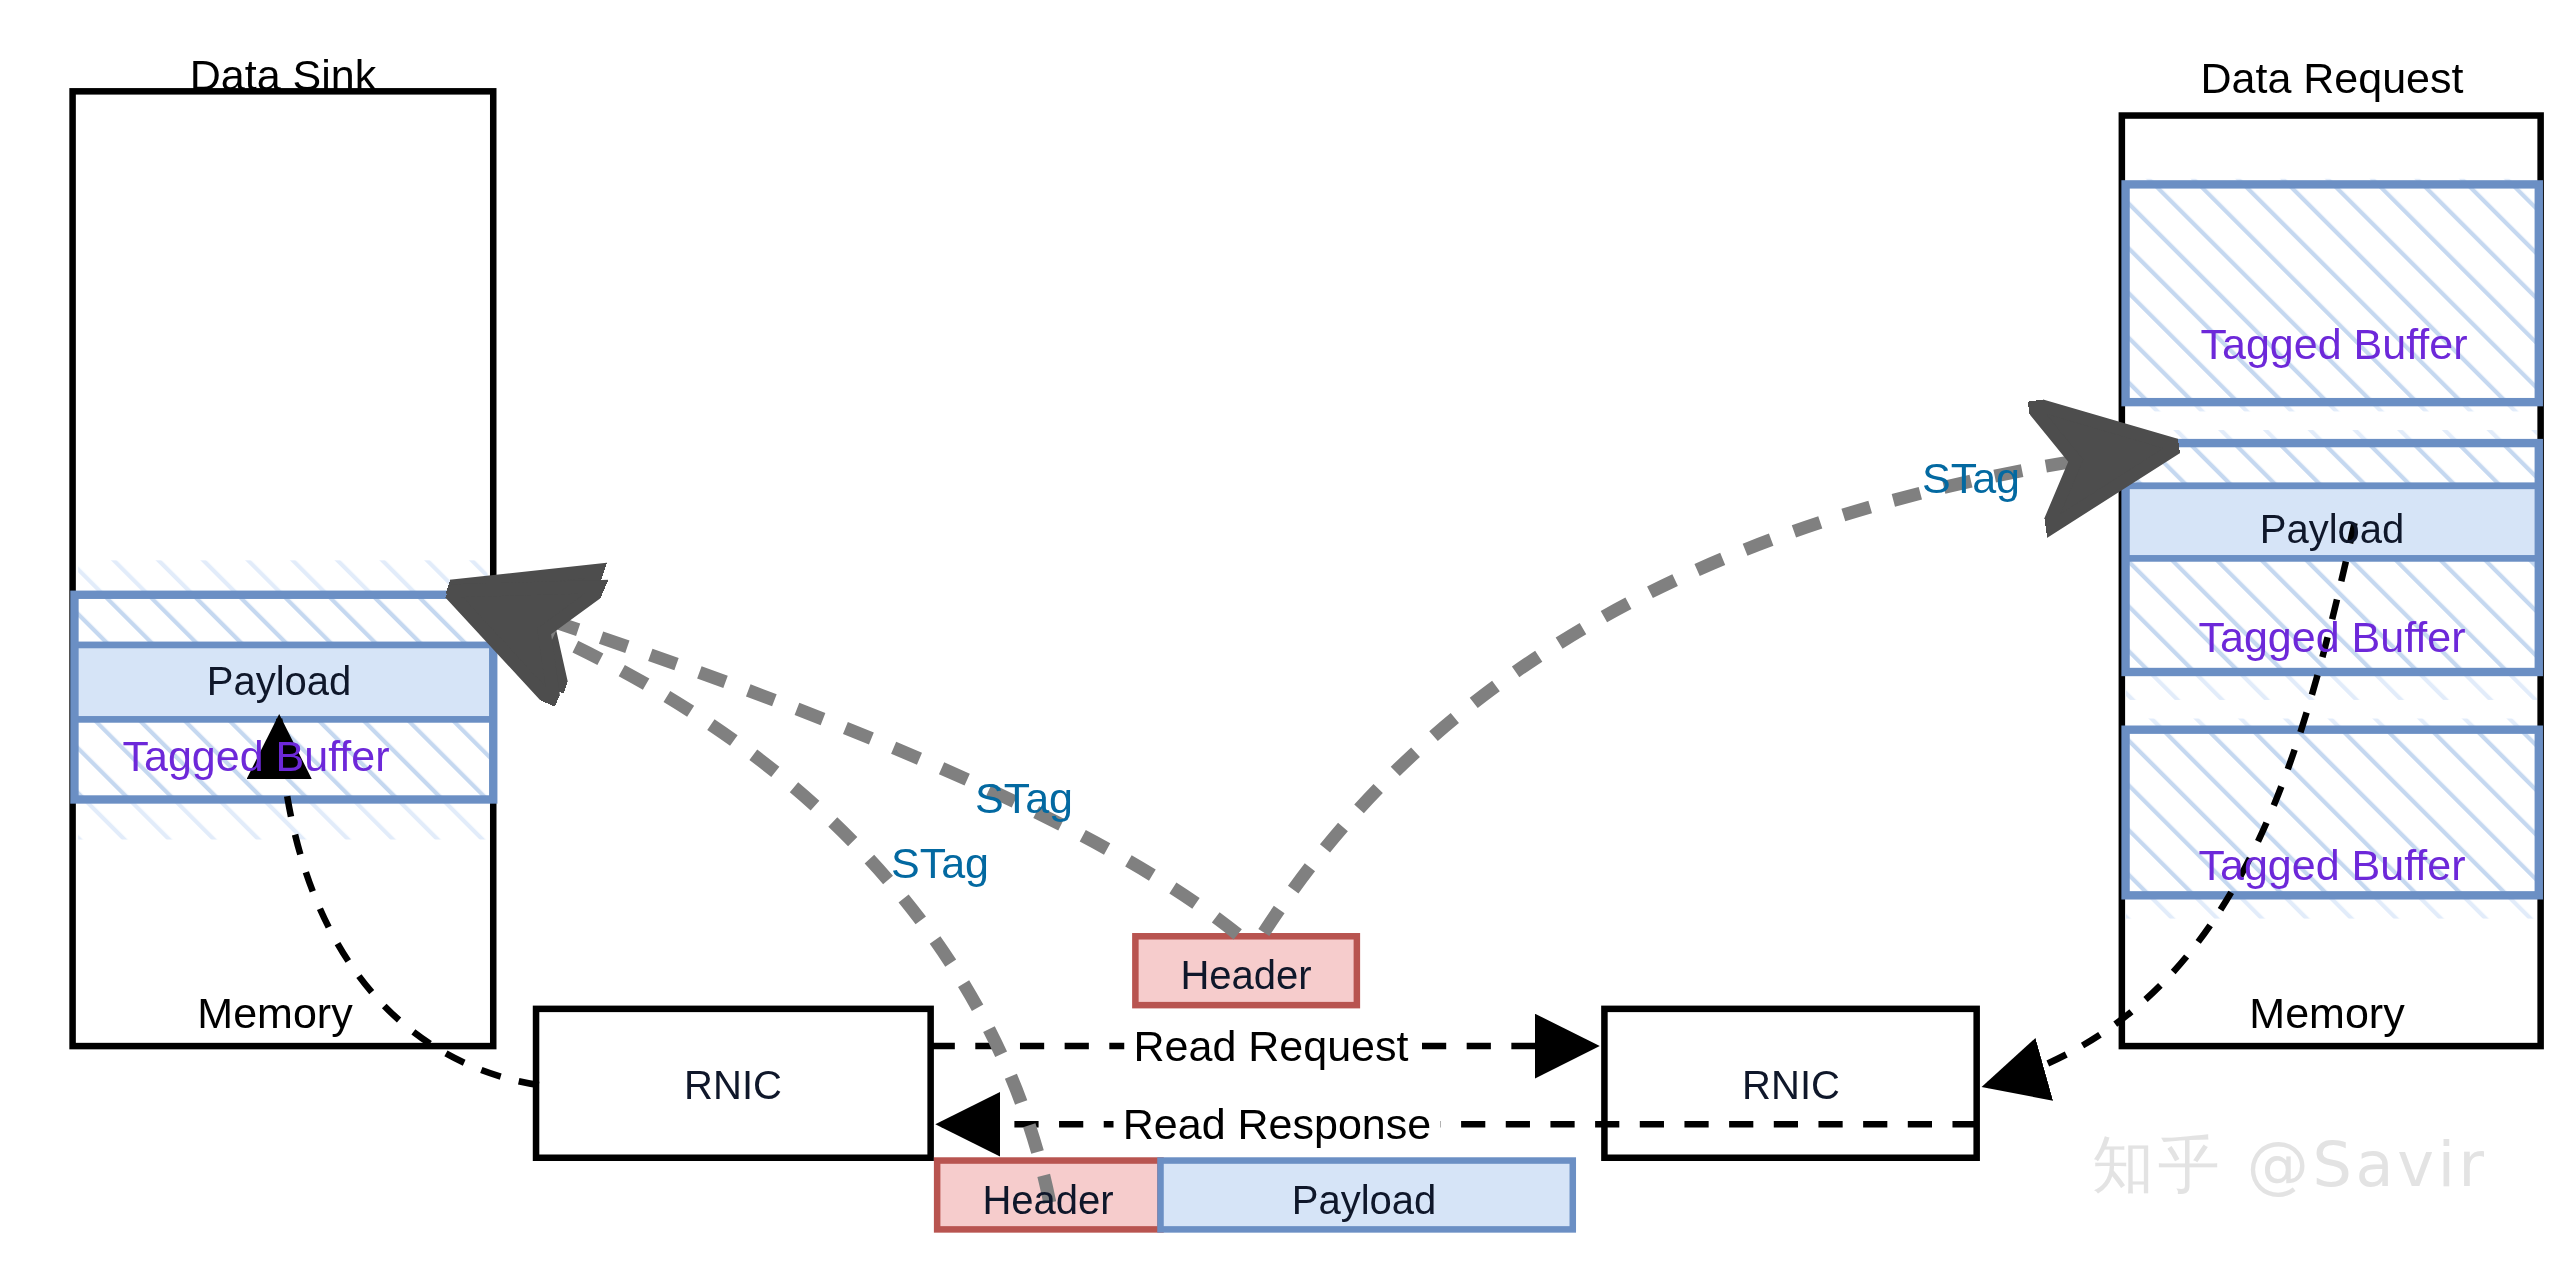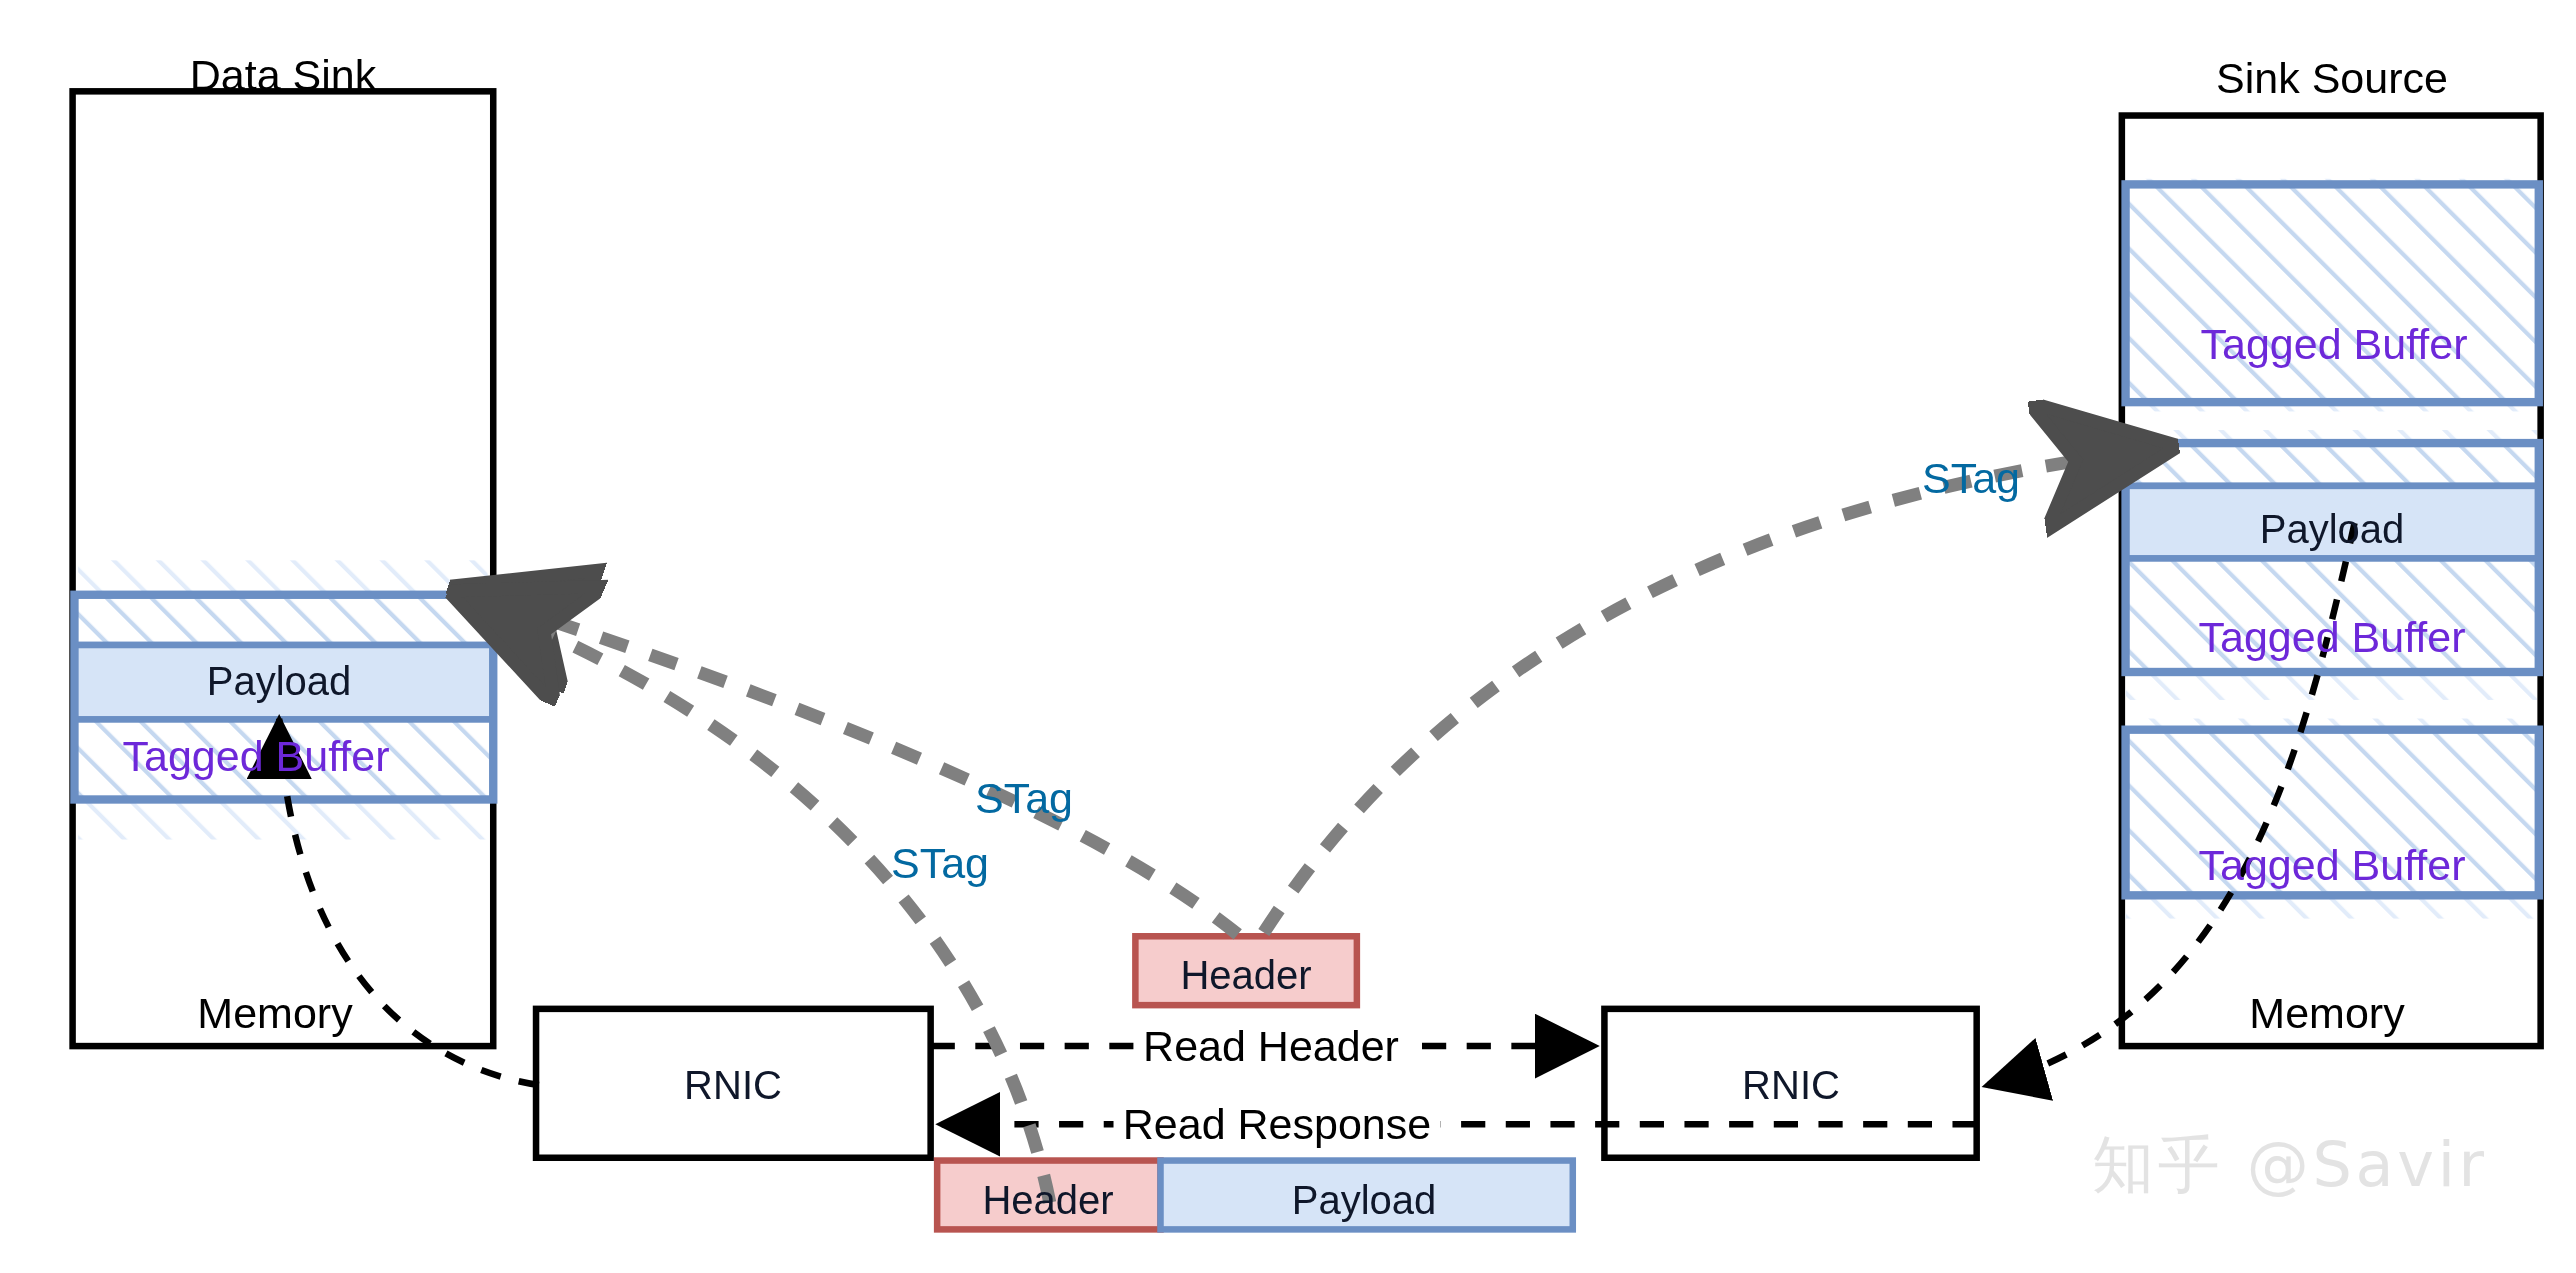--- a/index.html
+++ b/index.html
@@ -85,21 +85,21 @@
 
     <path d="M 2530 560 C 2470 830 2400 1090 2136 1164" fill="none" stroke="#000000" stroke-width="7" stroke-dasharray="22 20" marker-end="url(#arrBlack)"></path>
 
     <path d="M 1358 1000 C 1500 780 1760 560 2272 487" fill="none" stroke="#808080" stroke-width="14" stroke-dasharray="30 26" stroke-linecap="butt" marker-end="url(#arrGray)"></path>
 
     <path d="M 1330 1002 C 1180 880 880 760 548 650" fill="none" stroke="#808080" stroke-width="14" stroke-dasharray="30 26" stroke-linecap="butt" marker-end="url(#arrGray)"></path>
     <path d="M 1128 1290 C 1090 1100 950 830 546 660" fill="none" stroke="#808080" stroke-width="14" stroke-dasharray="30 26" stroke-linecap="butt" marker-end="url(#arrGray)"></path>
   </svg>
 
   <div class="lbl title center" style="left:283px;top:73px;">Data Sink</div>
-  <div class="lbl title center" style="left:2332px;top:76px;">Sink Source</div>
+  <div class="lbl title center" style="left:2332px;top:76px;">Data Request</div>
 
   <div class="lbl boxlabel center" style="left:279px;top:679px;">Payload</div>
   <div class="lbl tagtxt center" style="left:256px;top:754px;">Tagged Buffer</div>
 
   <div class="lbl memlbl center" style="left:275px;top:1011px;">Memory</div>
 
   <div class="lbl tagtxt center" style="left:2334px;top:342px;">Tagged Buffer</div>
 
   <div class="lbl boxlabel center" style="left:2332px;top:527px;">Payload</div>
   <div class="lbl tagtxt center" style="left:2332px;top:635px;">Tagged Buffer</div>
@@ -108,21 +108,21 @@
 
   <div class="lbl memlbl center" style="left:2327px;top:1011px;">Memory</div>
 
   <div class="lbl boxlabel center" style="left:733px;top:1083px;">RNIC</div>
   <div class="lbl boxlabel center" style="left:1791px;top:1083px;">RNIC</div>
 
   <div class="lbl boxlabel center" style="left:1246px;top:973px;">Header</div>
   <div class="lbl boxlabel center" style="left:1048px;top:1198px;">Header</div>
   <div class="lbl boxlabel center" style="left:1364px;top:1198px;">Payload</div>
 
-  <div class="lbl flowlbl center" style="left:1271px;top:1044px;">Read Header</div>
+  <div class="lbl flowlbl center" style="left:1271px;top:1044px;">Read Request</div>
   <div class="lbl flowlbl center" style="left:1277px;top:1122px;">Read Response</div>
 
   <div class="lbl stag center" style="left:1971px;top:476px;">STag</div>
   <div class="lbl stag center" style="left:1024px;top:796px;">STag</div>
   <div class="lbl stag center" style="left:940px;top:861px;">STag</div>
 
   <div class="wm" style="left:2092px;top:1121px;">知乎 @Savir</div>
 
 </div>
 

